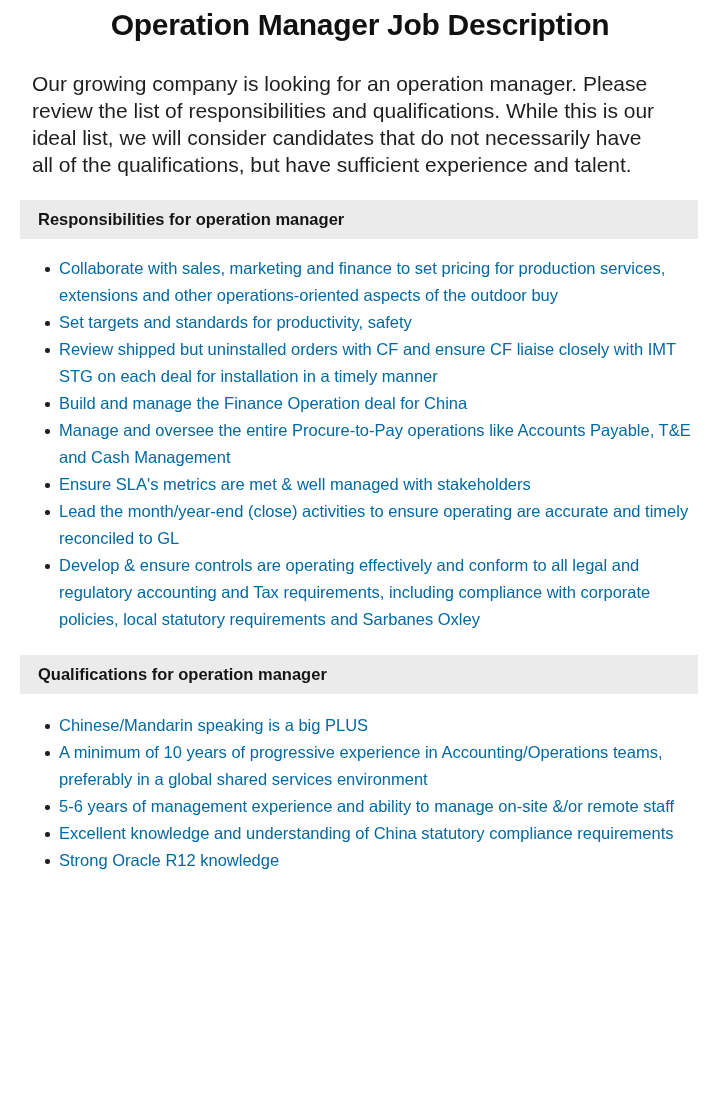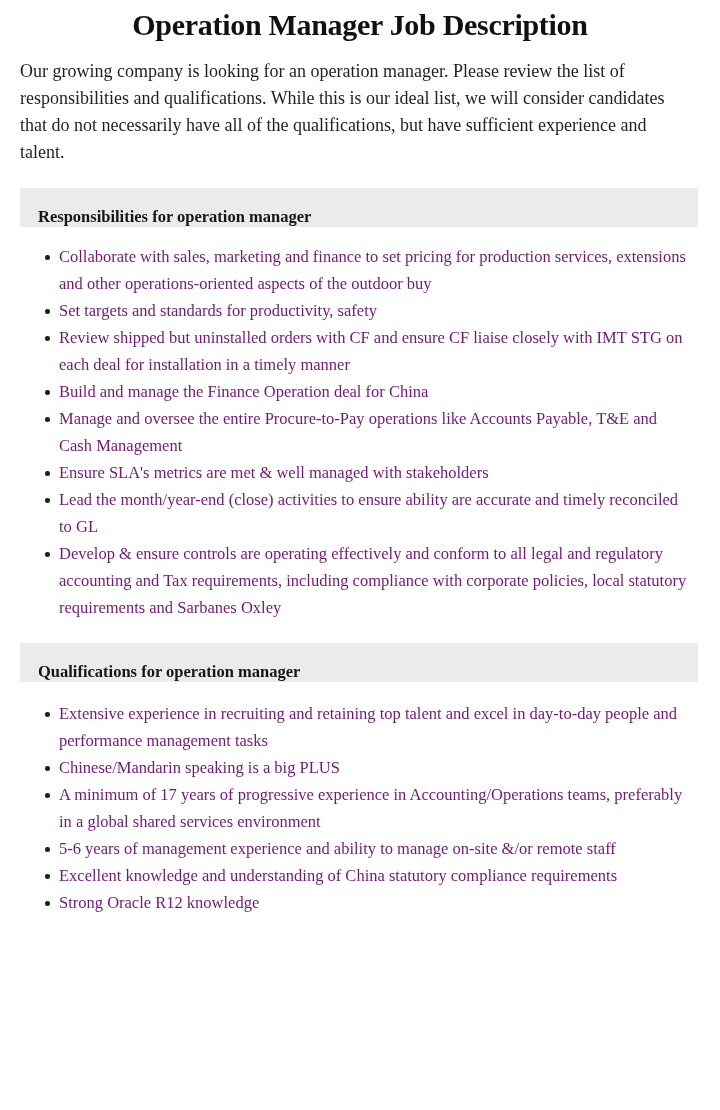--- a/index.html
+++ b/index.html
@@ -15,73 +15,72 @@
     overflow: hidden;
   }
 
   .page {
     width: 720px;
     height: 1110px;
     position: relative;
     box-sizing: border-box;
     padding: 0;
     background: #ffffff;
-    font-family: Liberation Serif, serif;
   }
 
   .doc-title {
     font-size: 30px;
     font-weight: bold;
     text-align: center;
     color: #111111;
     letter-spacing: -0.3px;
     margin: 0;
     padding: 6px 20px 0 20px;
     line-height: 38px;
   }
 
   .intro {
-    margin: 0;
+    margin: 12px;
     padding: 14px 40px 0 20px;
-    font-size: 18px;
+    font-size: 21px;
     line-height: 27px;
     color: #1f1f1f;
   }
 
   .section {
     margin-top: 22px;
   }
 
   .section-header {
     margin: 2px 22px 0 20px;
     background: #ebebeb;
     height: 39px;
     display: flex;
-    align-items: flex-end;
-    padding: 0 18px;
+    align-items: center;
+    padding: 16px 18px;
     box-sizing: border-box;
   }
 
   .section-header-text {
     font-size: 16.5px;
     font-weight: bold;
     color: #151515;
   }
 
   ul.bullet-list {
     list-style: none;
     margin: 0;
     padding: 16px 28px 0 45px;
   }
 
   ul.bullet-list li {
     position: relative;
     font-size: 16.5px;
     line-height: 27px;
-    color: #701a75;
+    color: #0369a1;
     padding-left: 14px;
     margin: 0 0 0 0;
   }
 
   ul.bullet-list li::before {
     content: "";
     position: absolute;
     left: 0;
     top: 12px;
     width: 4.5px;
@@ -107,32 +106,31 @@
     <div class="section-header">
       <span class="section-header-text">Responsibilities for operation manager</span>
     </div>
     <ul class="bullet-list">
       <li>Collaborate with sales, marketing and finance to set pricing for production services, extensions and other operations-oriented aspects of the outdoor buy</li>
       <li>Set targets and standards for productivity, safety</li>
       <li>Review shipped but uninstalled orders with CF and ensure CF liaise closely with IMT STG on each deal for installation in a timely manner</li>
       <li>Build and manage the Finance Operation deal for China</li>
       <li>Manage and oversee the entire Procure-to-Pay operations like Accounts Payable, T&amp;E and Cash Management</li>
       <li>Ensure SLA's metrics are met &amp; well managed with stakeholders</li>
-      <li>Lead the month/year-end (close) activities to ensure ability are accurate and timely reconciled to GL</li>
+      <li>Lead the month/year-end (close) activities to ensure operating are accurate and timely reconciled to GL</li>
       <li>Develop &amp; ensure controls are operating effectively and conform to all legal and regulatory accounting and Tax requirements, including compliance with corporate policies, local statutory requirements and Sarbanes Oxley</li>
     </ul>
   </div>
 
   <div class="section qualifications">
     <div class="section-header">
       <span class="section-header-text">Qualifications for operation manager</span>
     </div>
     <ul class="bullet-list">
-      <li>Extensive experience in recruiting and retaining top talent and excel in day-to-day people and performance management tasks</li>
       <li>Chinese/Mandarin speaking is a big PLUS</li>
-      <li>A minimum of 17 years of progressive experience in Accounting/Operations teams, preferably in a global shared services environment</li>
+      <li>A minimum of 10 years of progressive experience in Accounting/Operations teams, preferably in a global shared services environment</li>
       <li>5-6 years of management experience and ability to manage on-site &amp;/or remote staff</li>
       <li>Excellent knowledge and understanding of China statutory compliance requirements</li>
       <li>Strong Oracle R12 knowledge</li>
     </ul>
   </div>
 
 </div>
 
 </body></html>

